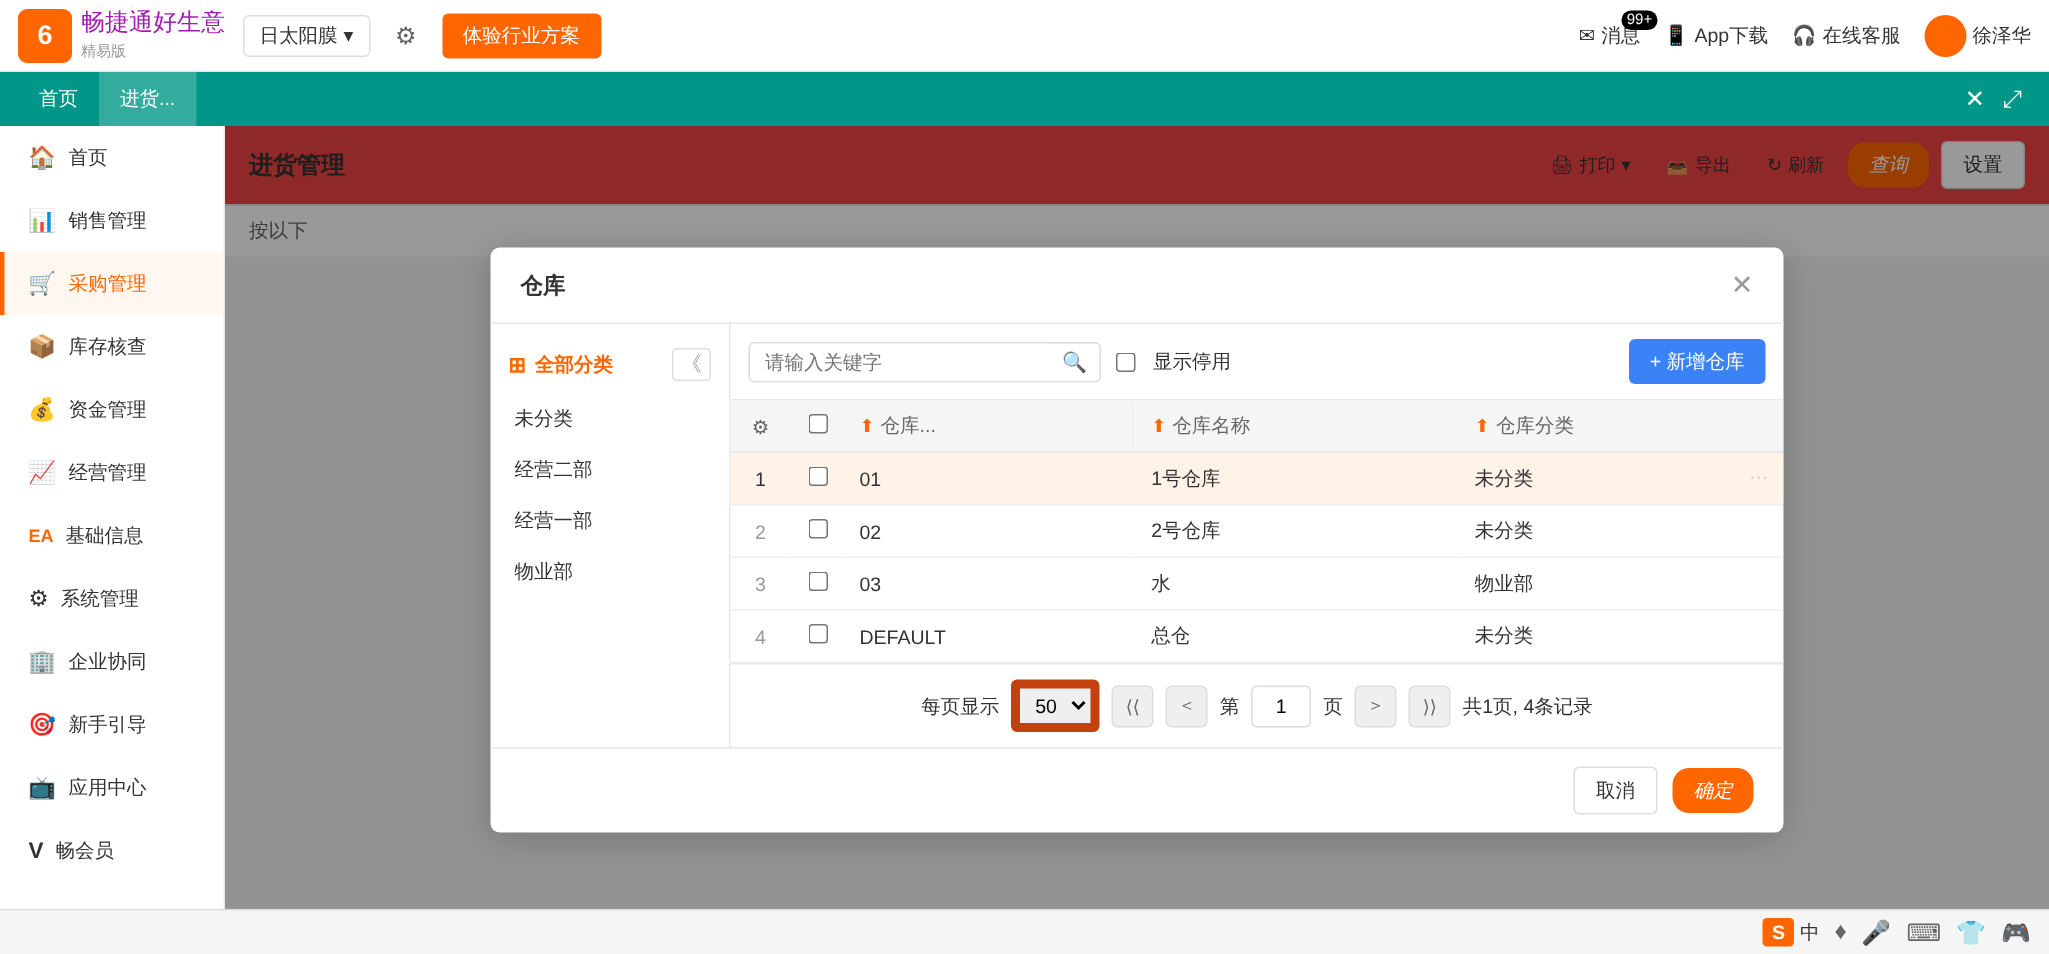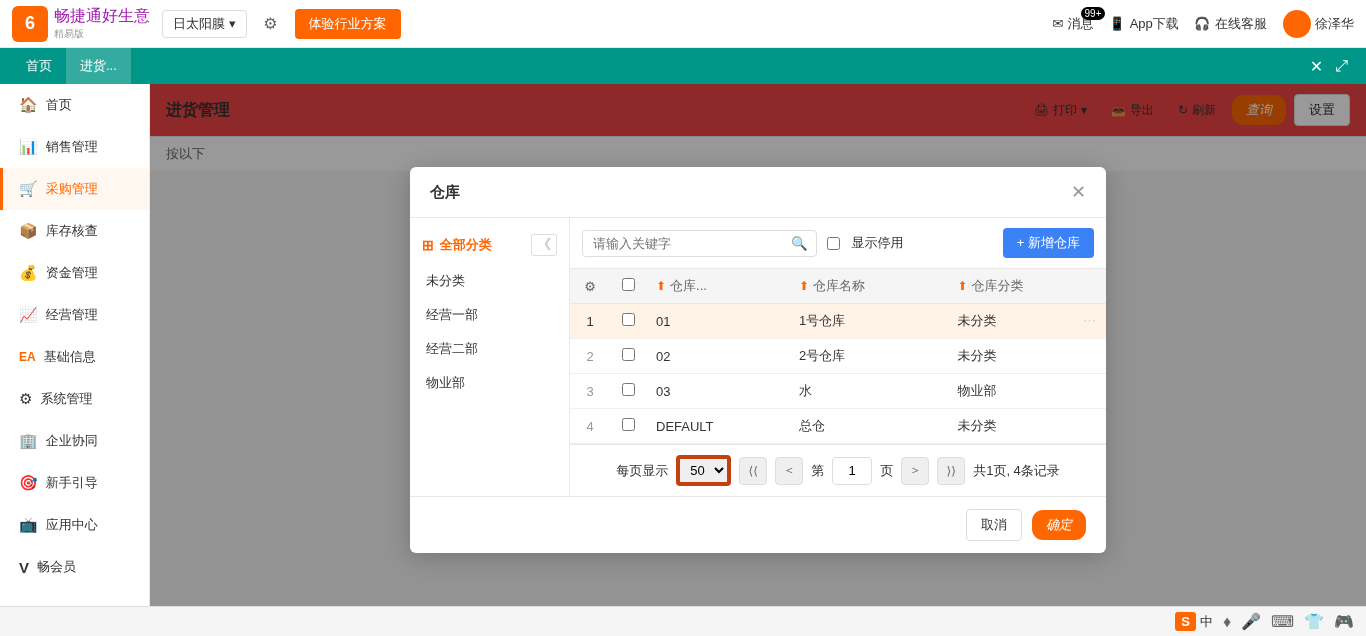--- a/index.html
+++ b/index.html
@@ -140,21 +140,21 @@
       position: absolute; top: 0; left: 0; right: 0; bottom: 0;
       background: rgba(0,0,0,0.4);
       z-index: 100;
       display: flex; align-items: center; justify-content: center;
     }
 
     
     .modal {
       background: white;
       border-radius: 6px;
-      width: 696px;
+      width: 862px;
       max-height: 560px;
       display: flex; flex-direction: column;
       box-shadow: 0 4px 24px rgba(0,0,0,0.2);
     }
     .modal-header {
       display: flex; align-items: center; justify-content: space-between;
       padding: 14px 20px;
       border-bottom: 1px solid #e8e8e8;
     }
     .modal-title { font-size: 15px; font-weight: bold; color: #333; }
@@ -254,21 +254,21 @@
       border: 1px solid #ddd; border-radius: 4px;
       cursor: pointer; font-size: 12px; color: #666;
     }
     .page-btn:disabled { color: #ccc; cursor: not-allowed; }
     .page-input {
       width: 40px; height: 28px;
       border: 1px solid #ddd; border-radius: 4px;
       text-align: center; font-size: 13px;
     }
     .per-page-select {
-      border: 4px solid #c2410c; border-radius: 4px;
+      border: 6px solid #c2410c; border-radius: 4px;
       padding: 3px 6px; font-size: 13px;
     }
 
     
     .modal-footer {
       padding: 12px 20px;
       display: flex; align-items: center; justify-content: flex-end; gap: 10px;
       border-top: 1px solid #e8e8e8;
     }
 
@@ -428,24 +428,24 @@
               <div class="category-all">
                 <span style="font-size:14px;">⊞</span>
                 <span>全部分类</span>
               </div>
               <div class="collapse-btn">《</div>
             </div>
             <div class="category-item">
               <span>未分类</span>
             </div>
             <div class="category-item">
+              <span>经营二部</span>
+            </div>
+            <div class="category-item">
               <span>经营一部</span>
-            </div>
-            <div class="category-item">
-              <span>经营二部</span>
             </div>
             <div class="category-item">
               <span>物业部</span>
             </div>
           </div>
 
           <div class="table-panel">
 
             <div class="table-toolbar">
               <div class="search-box">

